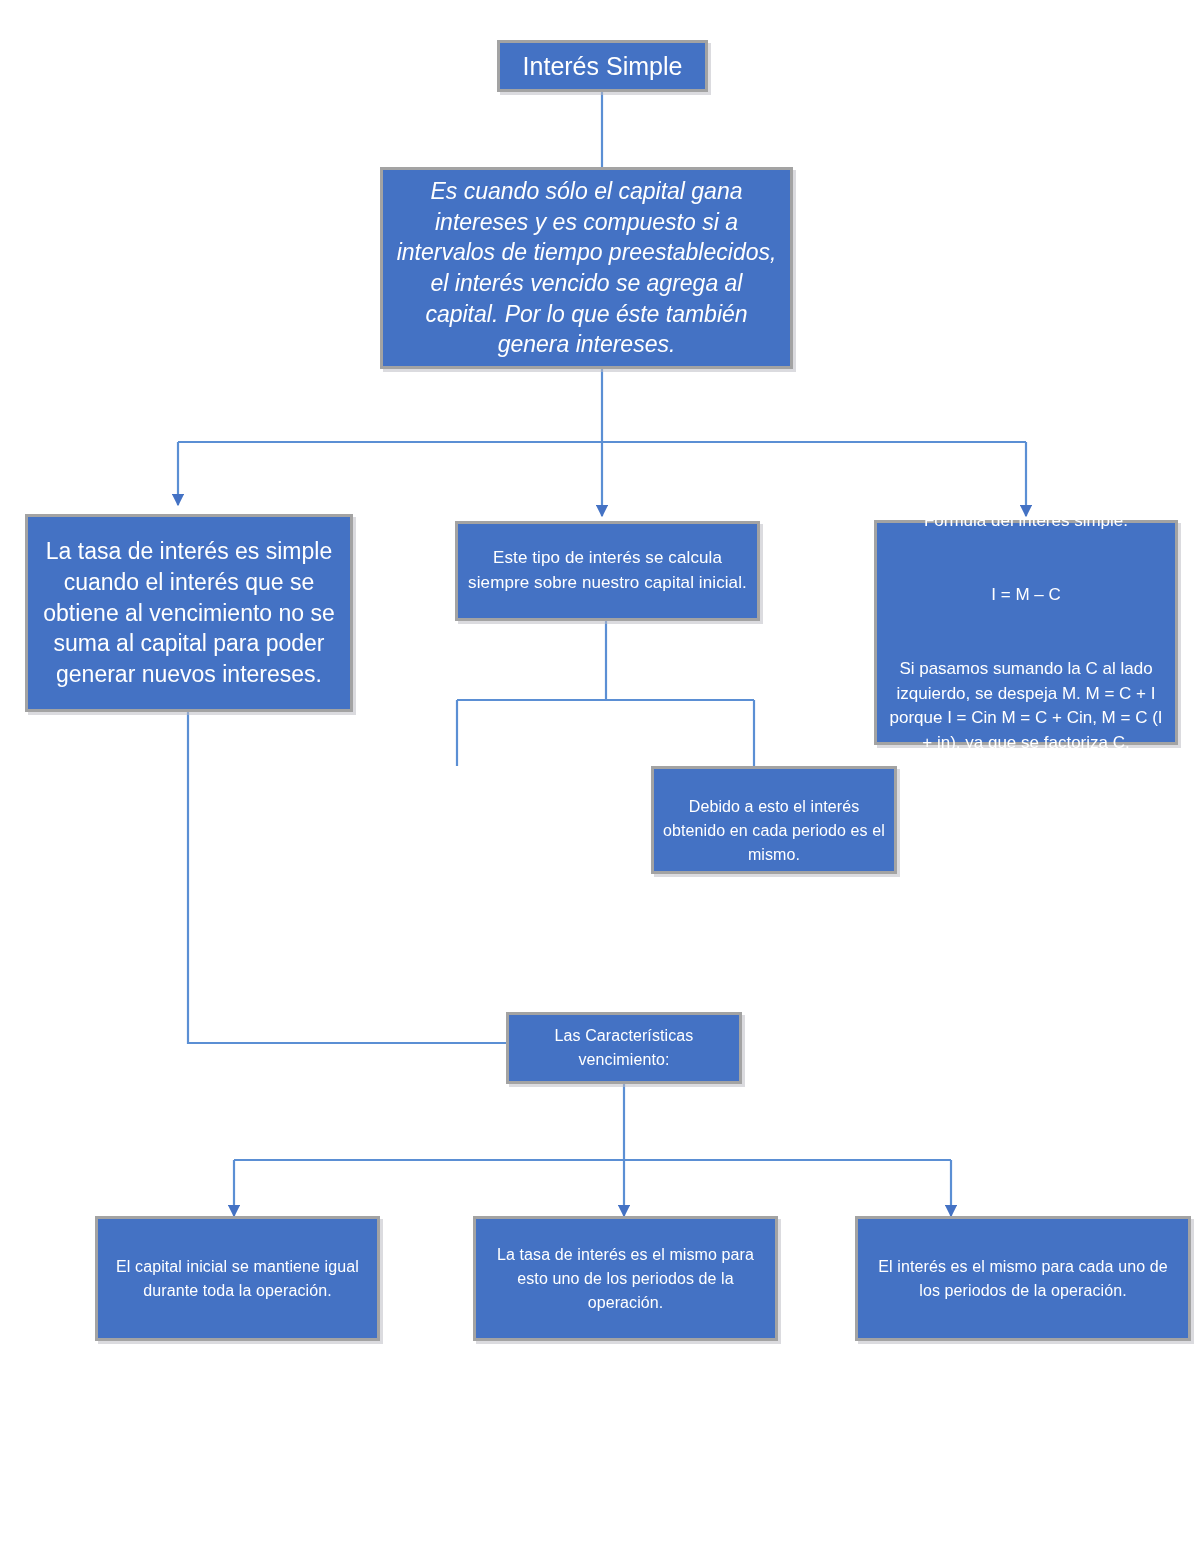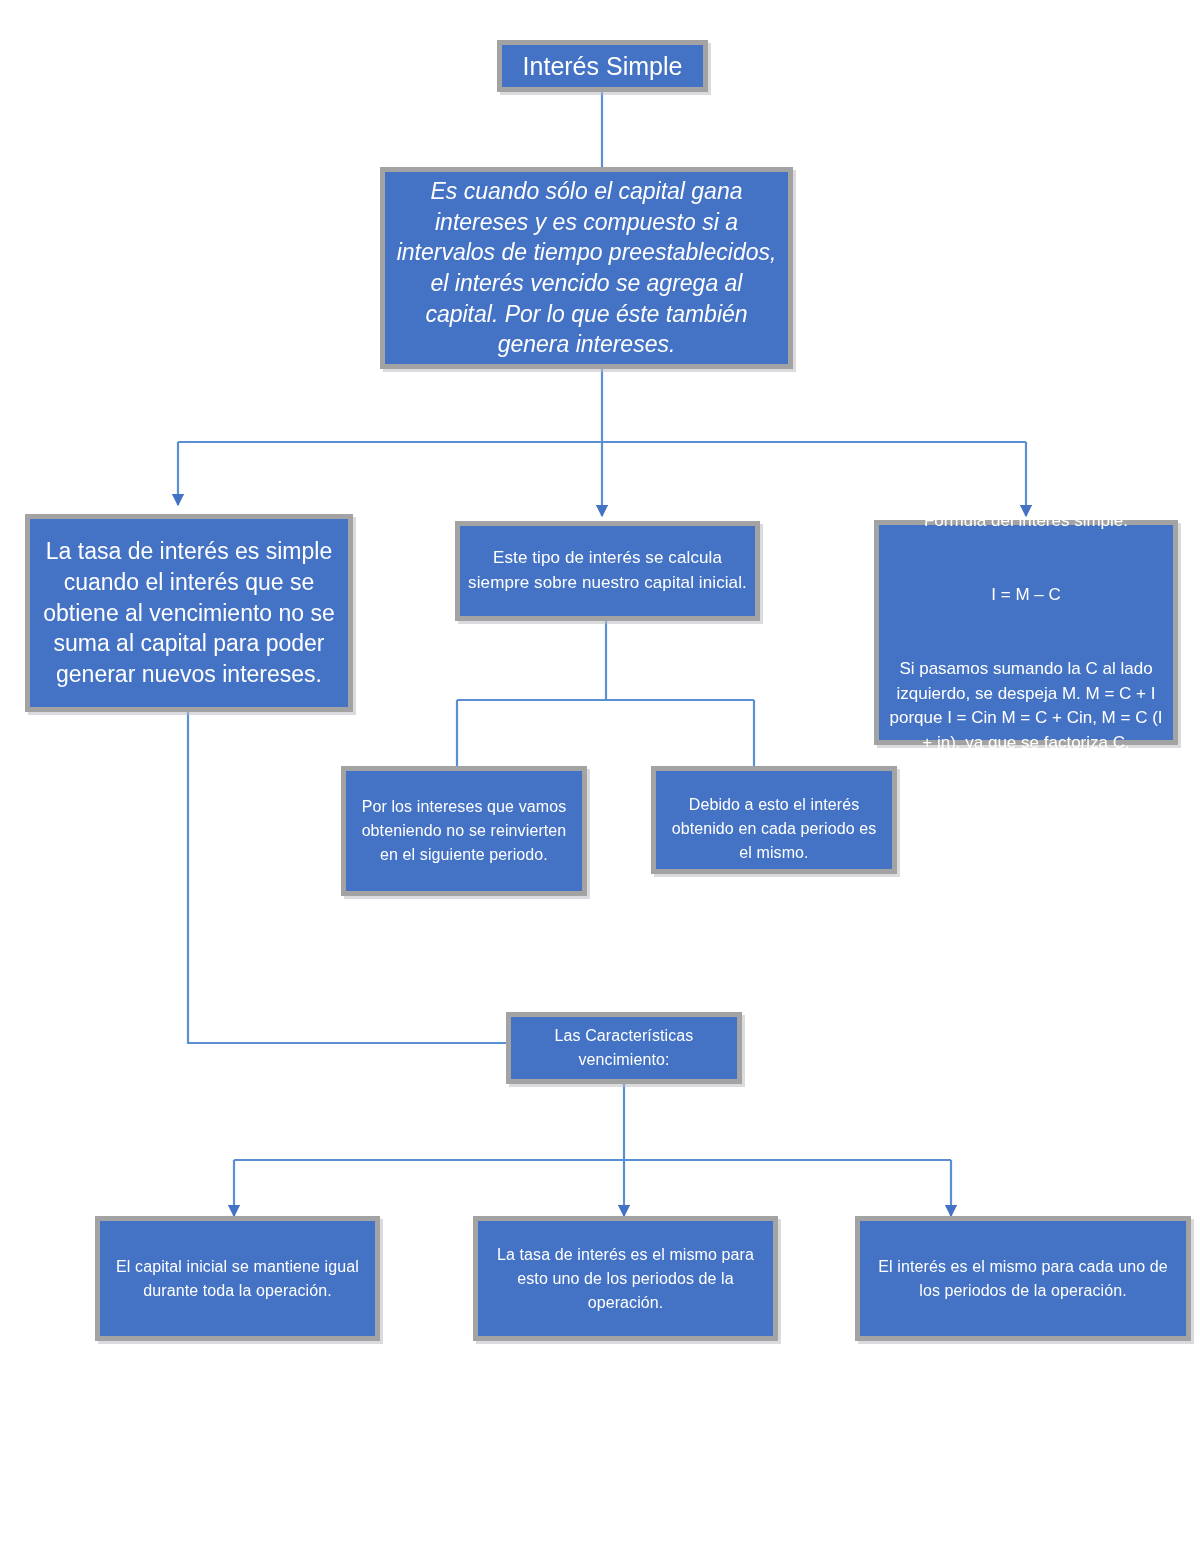--- a/index.html
+++ b/index.html
@@ -20,21 +20,21 @@
     left: 0;
     top: 0;
     width: 1200px;
     height: 1553px;
     pointer-events: none;
   }
   .node {
     position: absolute;
     box-sizing: border-box;
     background: #4472C4;
-    border: 5px solid #a3a3a3;
+    border: 3px solid #a3a3a3;
     box-shadow: 3px 3px 0 rgba(190,190,196,0.55);
     display: flex;
     align-items: center;
     justify-content: center;
     text-align: center;
     color: #ffffff;
     line-height: 1.28;
     padding: 4px 8px;
   }
   .node .txt {
@@ -108,23 +108,20 @@
   <div class="node t-form" style="left:874px; top:520px; width:304px; height:225px; padding:10px 10px;">
     <span class="txt">
       <span class="form-line">Formula del interés simple:</span>
       <span class="form-gap"></span>
       <span class="form-line">I = M – C</span>
       <span class="form-gap"></span>
       <span class="form-line">Si pasamos sumando la C al lado izquierdo, se despeja M. M = C + I porque I = Cin M = C + Cin, M = C (I + in), ya que se factoriza C.</span>
     </span>
   </div>
 
-  <div class="node t-small" style="left:341px; top:766px; width:246px; height:130px;">
-    <span class="txt">Por los intereses que vamos obteniendo no se reinvierten en el siguiente periodo.</span>
-  </div>
 
   <div class="node t-small" style="left:651px; top:766px; width:246px; height:108px;align-items:flex-end;">
     <span class="txt">Debido a esto el interés obtenido en cada periodo es el mismo.</span>
   </div>
 
   <div class="node t-small" style="left:506px; top:1012px; width:236px; height:72px;">
     <span class="txt">Las Características vencimiento:</span>
   </div>
 
   <div class="node t-small" style="left:95px; top:1216px; width:285px; height:125px;">

